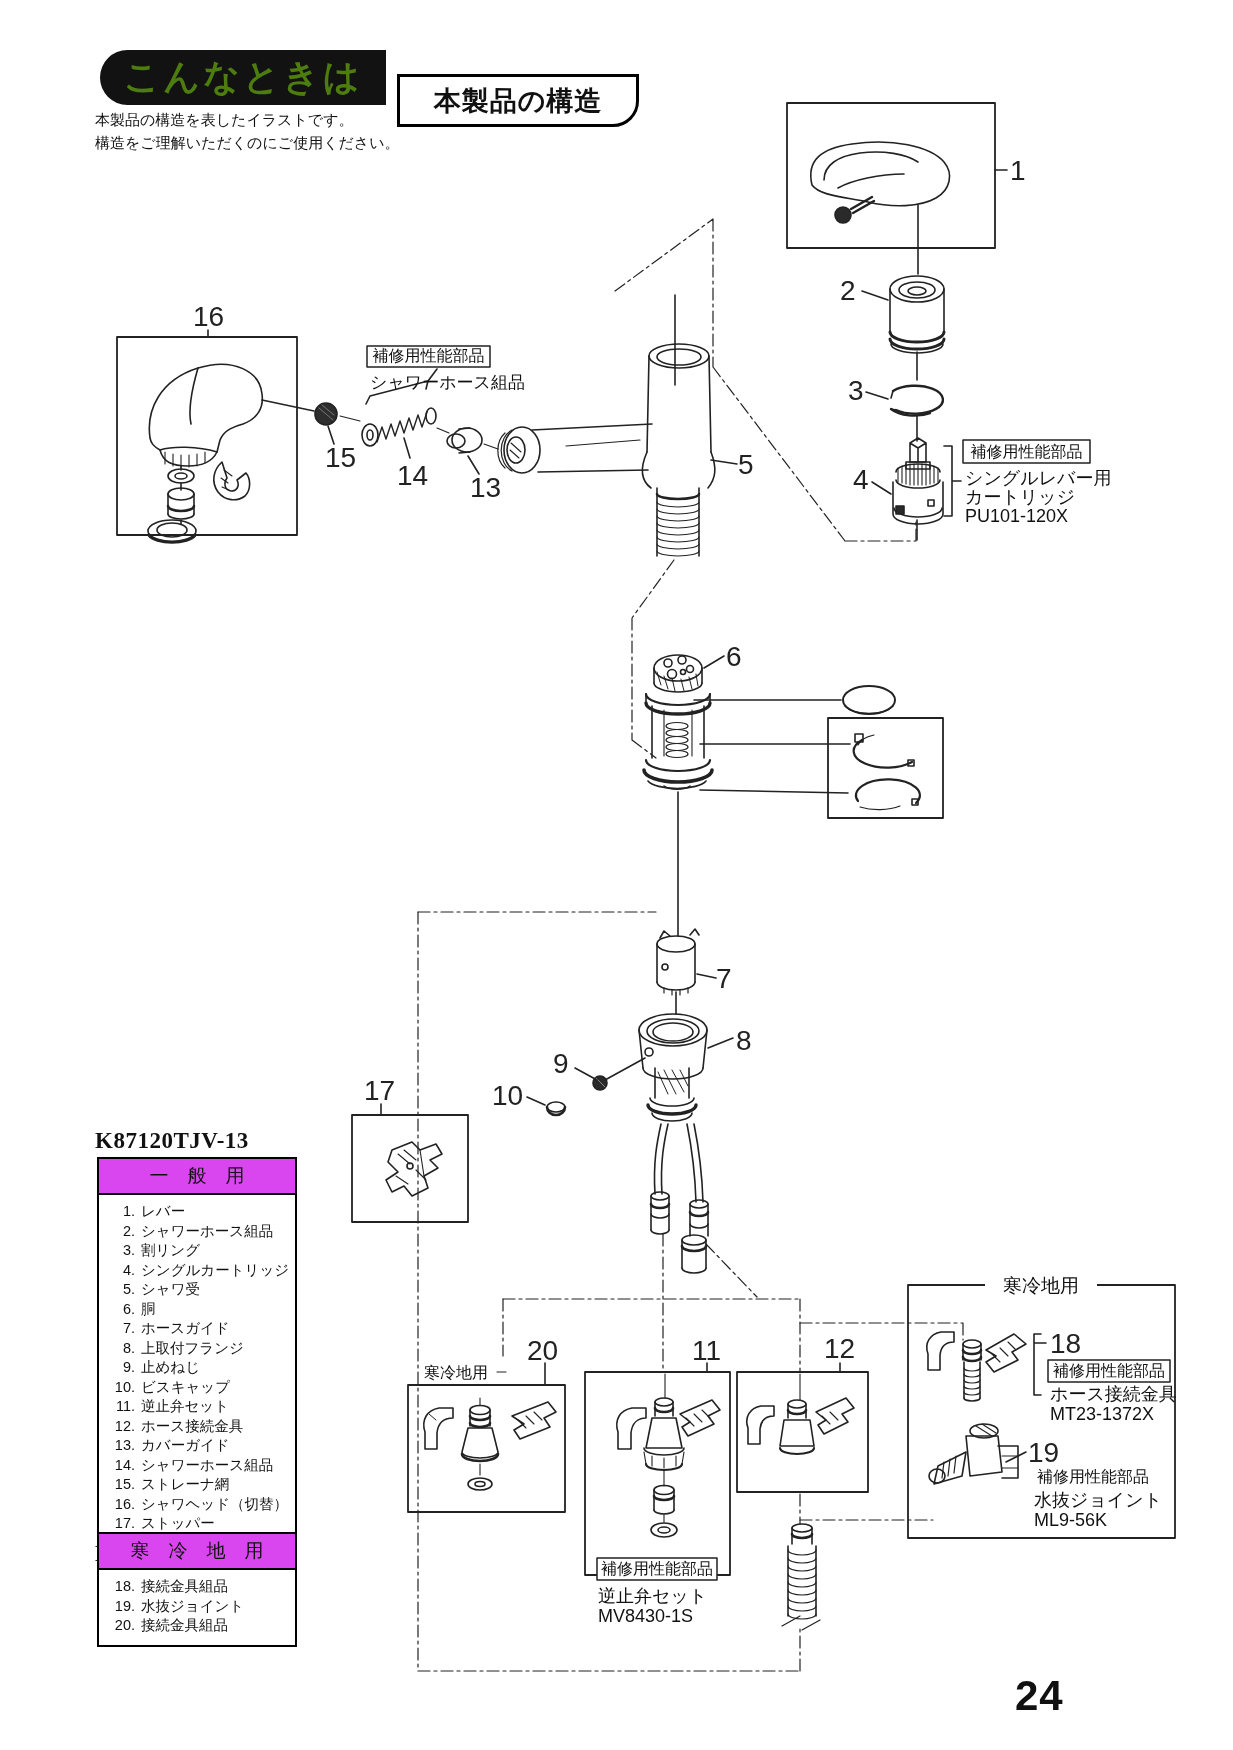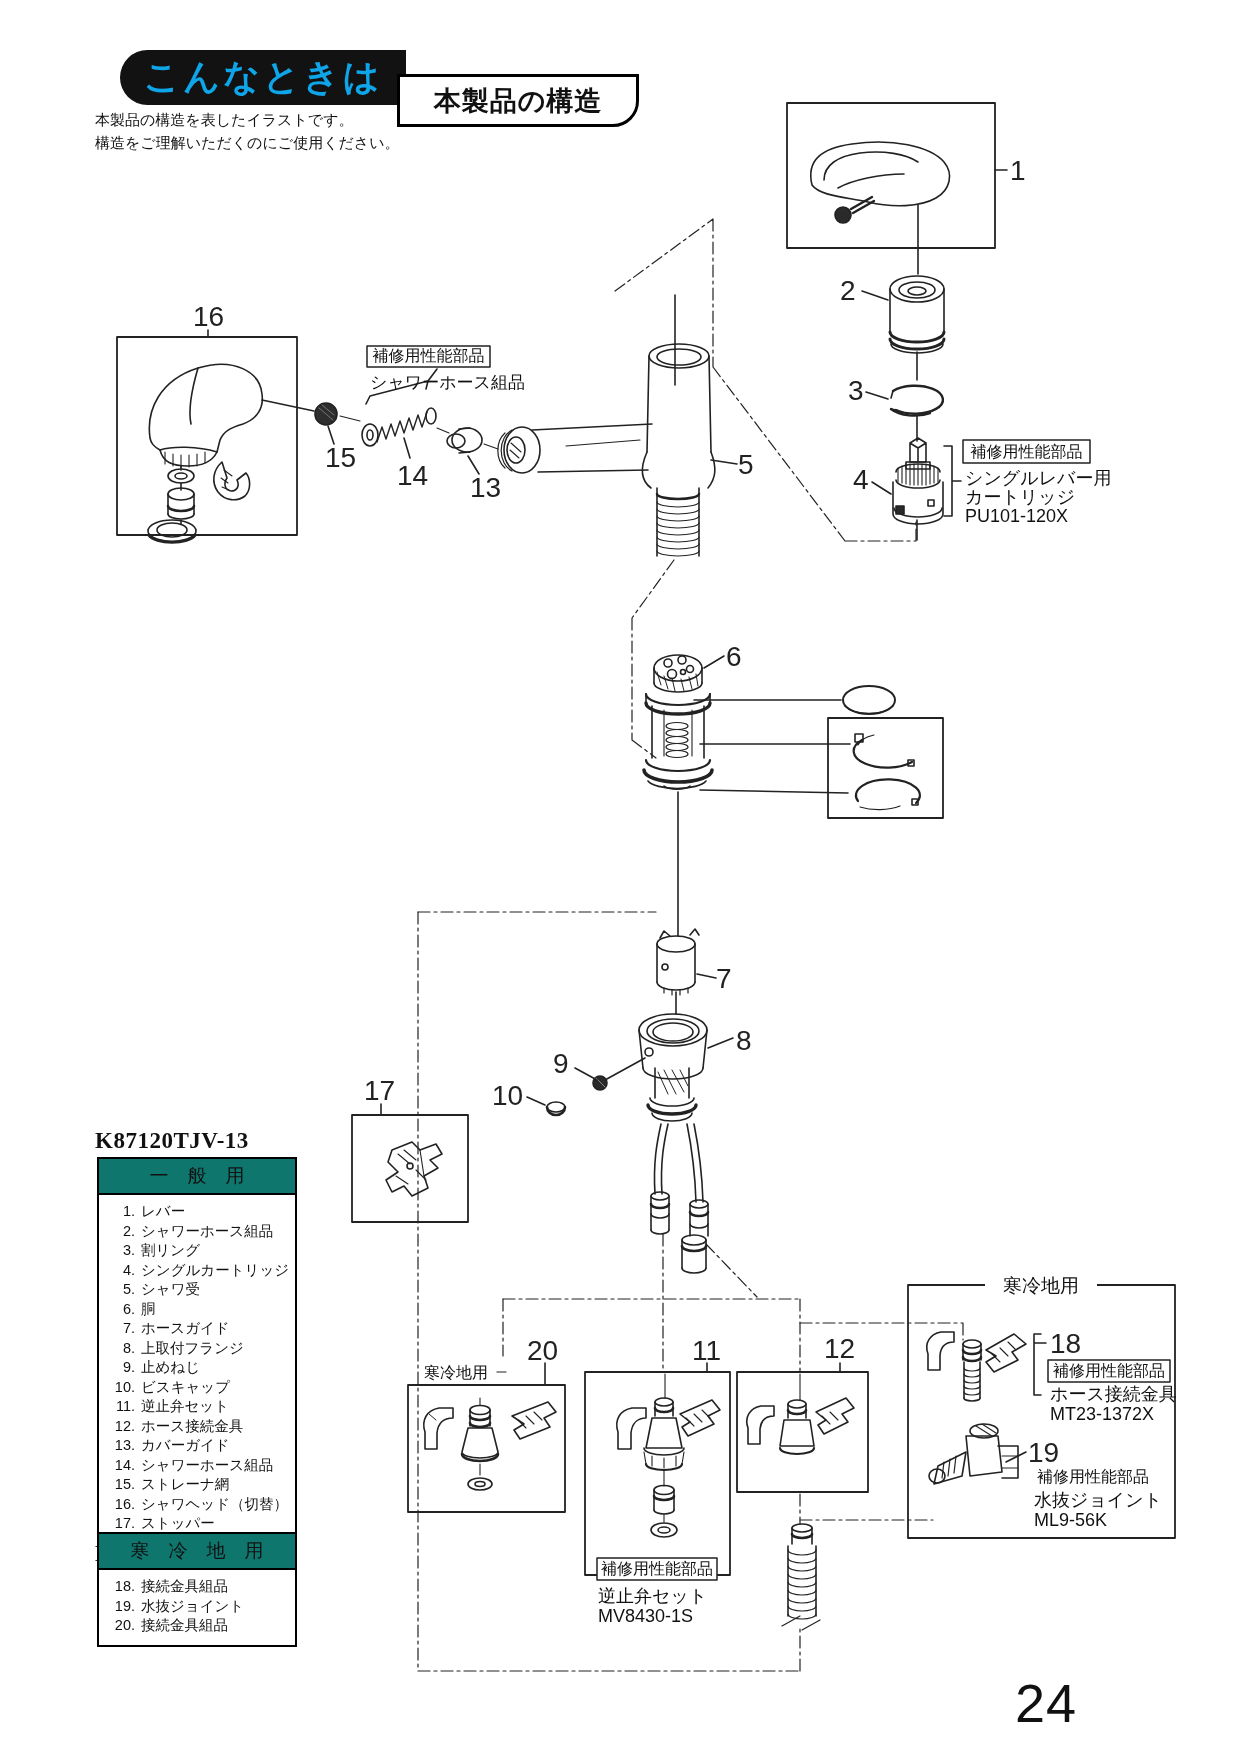--- a/index.html
+++ b/index.html
@@ -1,35 +1,35 @@
 <!DOCTYPE html>
 <html><head>
 <meta charset="utf-8">
 <style>
   html,body{margin:0;padding:0;}
   body{width:1233px;height:1750px;position:relative;background:#ffffff;
        font-family:"Liberation Sans",sans-serif;color:#111;overflow:hidden;}
   .abs{position:absolute;}
   
-  .badge{left:120px;top:50px;width:286px;height:55px;background:#121212;
-         border-radius:28px 0 0 28px;color:#0ea5e9;font-size:36px;font-weight:bold;
+  .badge{left:100px;top:50px;width:286px;height:55px;background:#121212;
+         border-radius:28px 0 0 28px;color:#4d7c0f;font-size:36px;font-weight:bold;
          display:flex;align-items:center;justify-content:center;letter-spacing:3px;}
   .subtitle{left:397px;top:52px;width:236px;height:47px;background:#fff;
             border:3px solid #000;border-radius:0 0 26px 0;font-size:27px;font-weight:bold;
             display:flex;align-items:center;justify-content:center;letter-spacing:1px;margin-top:22px;}
   .intro{left:95px;top:110px;font-size:15px;line-height:23px;font-family:Liberation Mono, monospace;}
   
   .model-title{left:95px;font-size:23px;font-weight:bold;letter-spacing:0.5px;font-family:Liberation Serif, serif;}
   .plist{left:97px;width:196px;border:2px solid #000;background:#fff;}
-  .plist-header{background:#0f766e;border-bottom:2px solid #000;text-align:center;
+  .plist-header{background:#d946ef;border-bottom:2px solid #000;text-align:center;
                 font-size:19px;padding:4px 0;}
   .plist-body{padding:7px 3px 9px 0;}
   .prow{display:flex;font-size:14.5px;line-height:19.5px;}
   .pno{width:36px;text-align:right;margin-right:6px;flex:none;}
-  .pagenum{left:1015px;top:1672px;font-size:54px;font-weight:normal;letter-spacing:1px;}
+  .pagenum{left:1015px;top:1672px;font-size:42px;font-weight:bold;letter-spacing:1px;}
   svg text{font-family:"Liberation Sans",sans-serif;}
 </style>
 </head>
 <body>
 
 <svg class="abs" style="left:0;top:0" width="1233" height="1750" viewBox="0 0 1233 1750">
 
   <g stroke="#222" fill="none" stroke-width="1.6" stroke-linecap="round" stroke-linejoin="round">
 
     <g stroke-width="1.2" stroke-dasharray="12 4 3 4">

